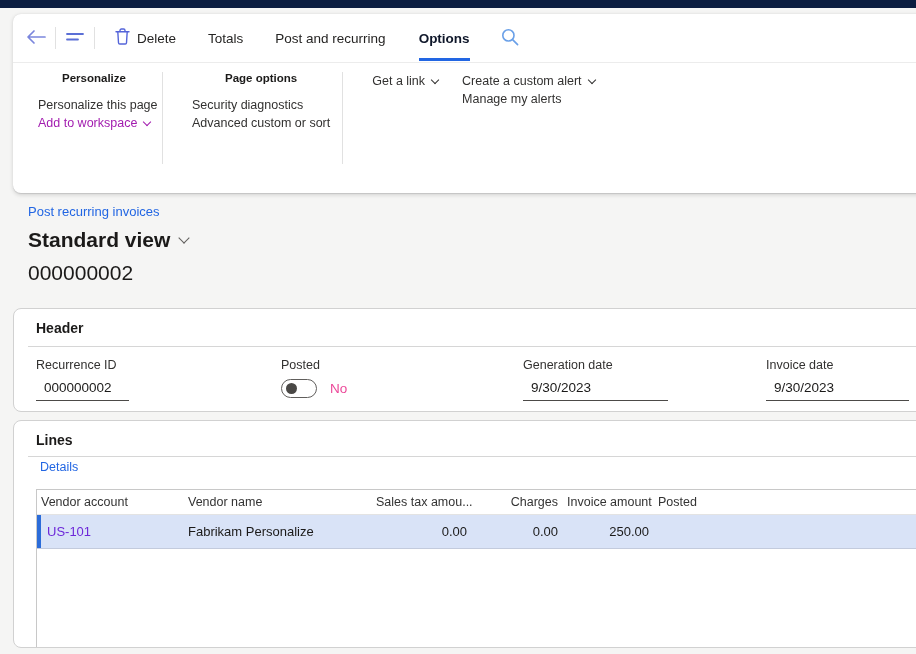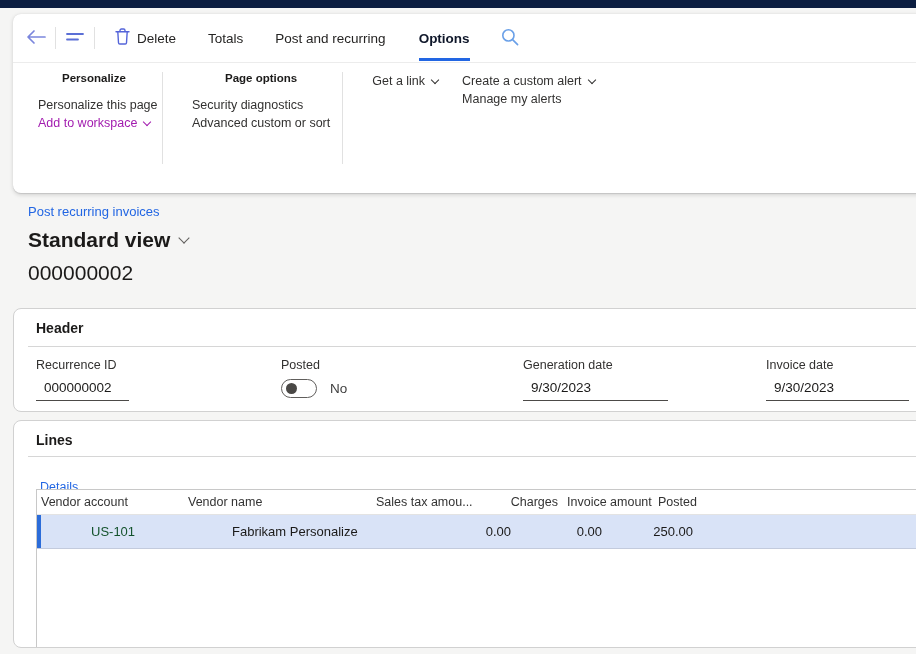--- a/index.html
+++ b/index.html
@@ -78,40 +78,40 @@
     font-family: "Liberation Sans", sans-serif; font-size: 13.5px; color: #1b1a19; padding: 1px 4px 5px 8px;
   }
   .f-recurrence { left: 22px; }  .f-recurrence .field-input { width: 93px; }
   .f-posted     { left: 267px; }
   .f-generation { left: 509px; } .f-generation .field-input { width: 145px; }
   .f-invoice    { left: 752px; } .f-invoice .field-input { width: 143px; }
 
   .toggle-wrap { display: flex; align-items: center; gap: 13px; margin-top: 3px; }
   .toggle { width: 36px; height: 19px; border: 1px solid #605e5c; border-radius: 10px; background: #fff; position: relative; cursor: pointer; }
   .toggle .knob { position: absolute; left: 4px; top: 3px; width: 11px; height: 11px; border-radius: 50%; background: #4a4846; }
-  .toggle-label { font-size: 13.5px; color: #404040; }
-
-  
-  .details-link { position: absolute; left: 26px; top: 59px; font-size: 12.5px; color: #2266e3; text-decoration: none; cursor: pointer; }
+  .toggle-label { font-size: 13.5px; color: #ec4899; }
+
+  
+  .details-link { position: absolute; left: 26px; top: 39px; font-size: 12.5px; color: #2266e3; text-decoration: none; cursor: pointer; }
   .grid { position: absolute; left: 22px; top: 68px; width: 898px; bottom: 0; border-top: 1px solid #c8c8c8; border-left: 1px solid #c8c8c8; background: #fff; }
   .grid-row { display: flex; align-items: center; }
   .grid-head { height: 25px; border-bottom: 1px solid #e3e3e3; }
   .gh { font-size: 12.5px; color: #333; padding: 0 5px 0 4px; white-space: nowrap; overflow: hidden; cursor: pointer; }
   .gc { font-size: 13px; color: #1b1a19; padding: 0 5px 0 4px; white-space: nowrap; overflow: hidden; }
   .c1 { width: 147px; } .c2 { width: 188px; }
   .c3 { width: 100px; text-align: right; }
   .c4 { width: 91px;  text-align: right; }
   .c5 { width: 91px;  text-align: right; }
   .c6 { width: 70px; }
   .grid-data {
     height: 34px; background: #d9e3f7; border-bottom: 1px solid #c3cbdd; position: relative; cursor: pointer;
   }
   .grid-data::before { content: ""; position: absolute; left: 0; top: 0; bottom: 0; width: 4px; background: #2b6cd9; }
   .grid-data .c1 { padding-left: 10px; }
-  .cell-link { color: #14532d; margin-left: 44px; }
+  .cell-link { color: #6d28d9; }
 </style>
 </head>
 <body>
 
 <div class="topbar"></div>
 
 <div class="action-card">
   <div class="action-row">
     <button class="icon-btn">
       <span>

